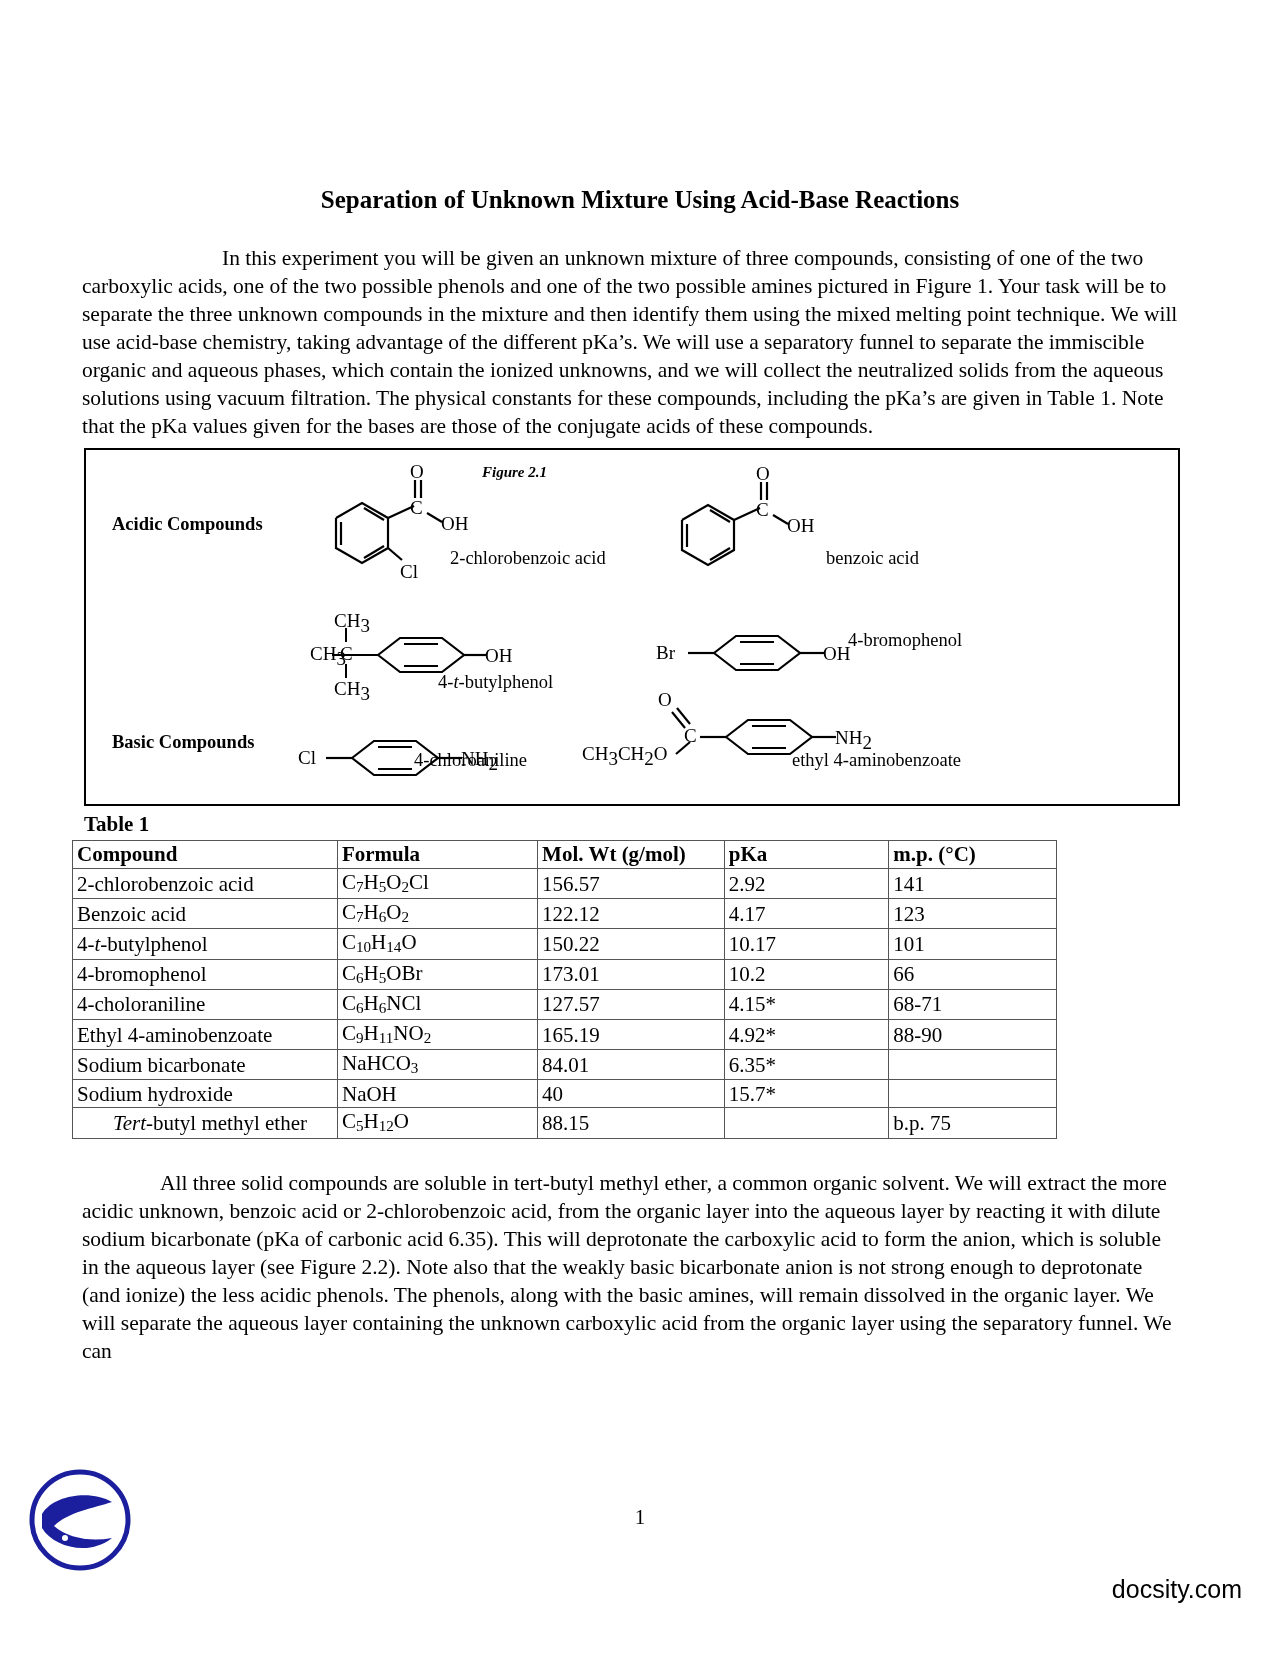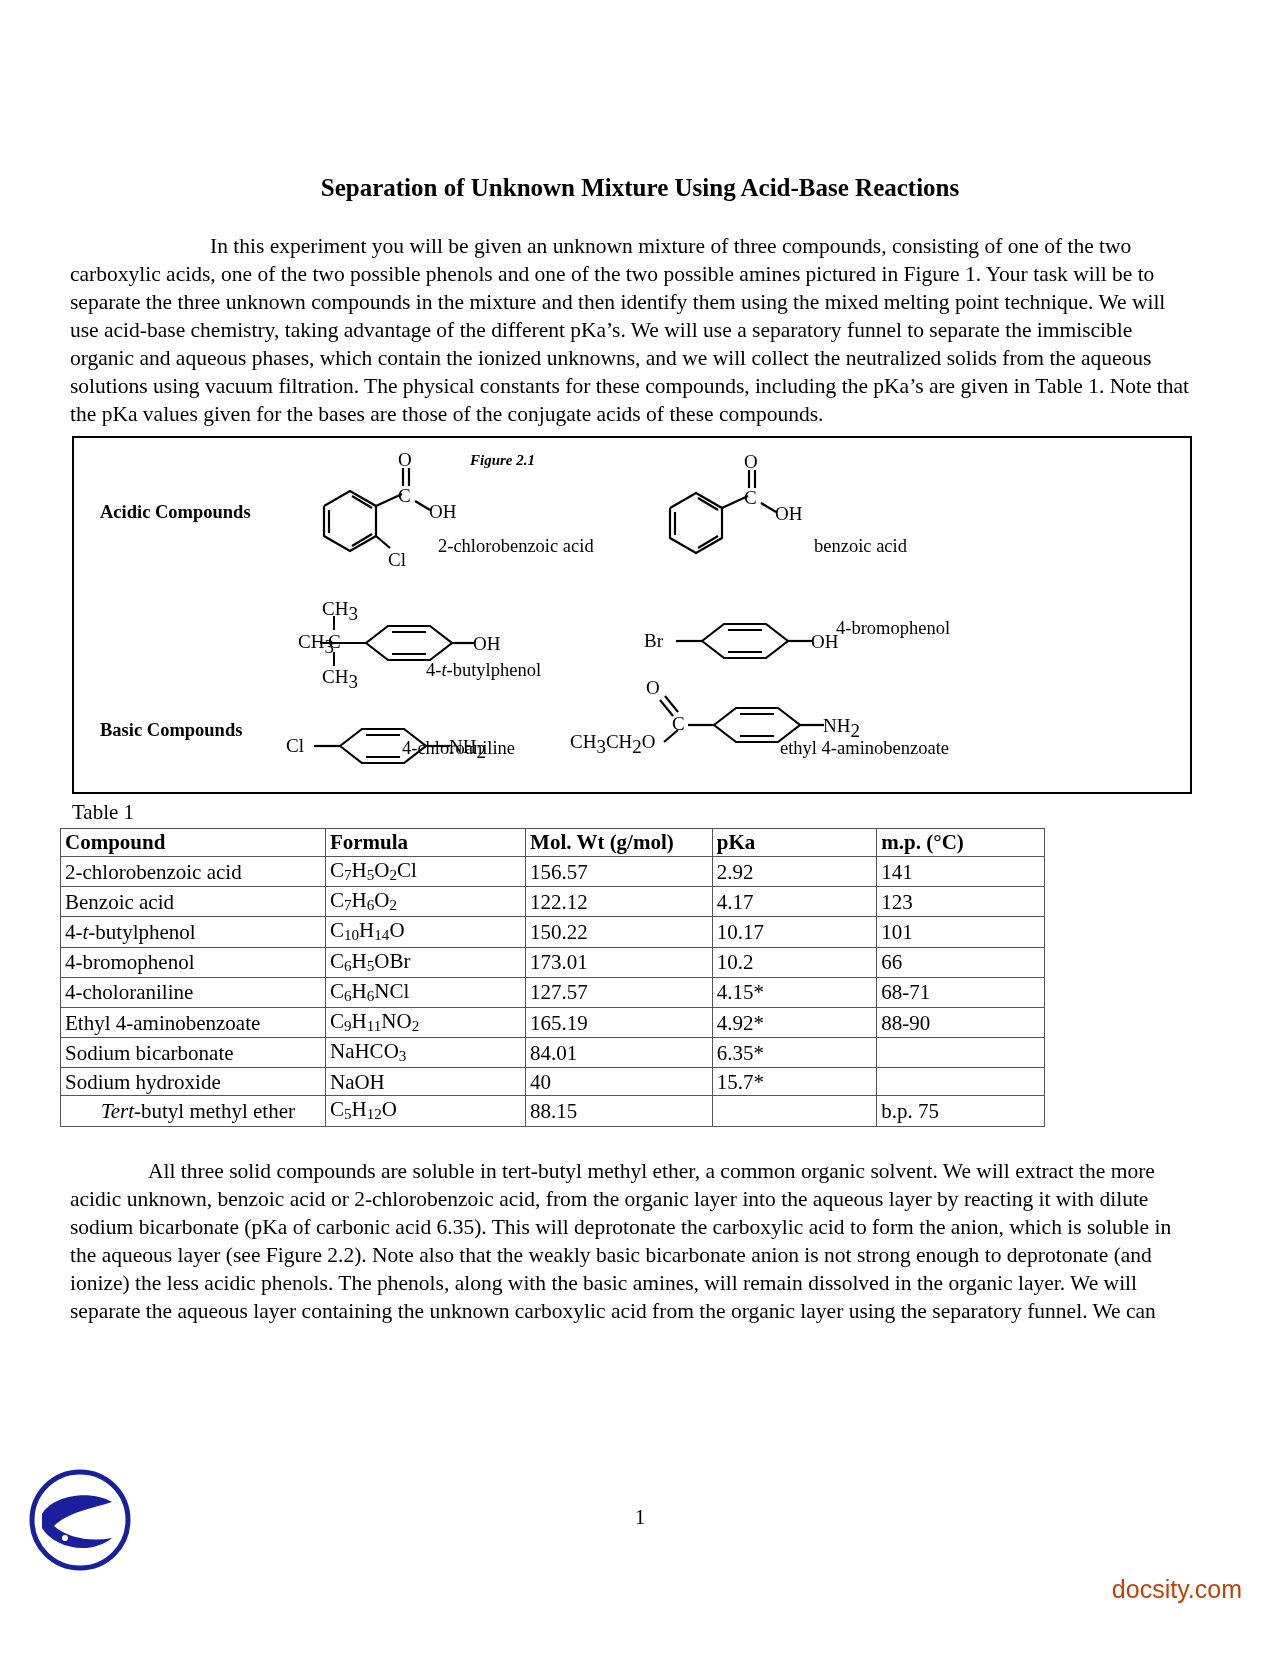--- a/index.html
+++ b/index.html
@@ -10,21 +10,21 @@
     background: #ffffff;
     font-family: "Liberation Serif", "DejaVu Serif", serif;
     color: #000000;
     position: relative;
     overflow: hidden;
   }
   .page {
     position: relative;
     width: 1280px;
     height: 1233px;
-    padding: 0;
+    padding: 12px;
   }
 
   
   .doc-title {
     text-align: center;
     font-weight: bold;
     font-size: 25px;
     letter-spacing: 0px;
     margin: 0;
     padding-top: 174px;
@@ -78,21 +78,21 @@
   svg.struct { position: absolute; overflow: visible; }
   svg.struct line, svg.struct polyline, svg.struct path { stroke: #000; fill: none; }
   svg.struct text {
     font-family: "Liberation Serif", "DejaVu Serif", serif;
     font-size: 19px;
     fill: #000;
   }
 
   
   .table-label {
-    font-weight: normal;
+    font-weight: bold;
     font-size: 21px;
     margin: 6px 0 3px 72px;
   }
   table.data {
     border-collapse: collapse;
     margin-left: 60px;
     width: 985px;
     font-size: 21px;
     font-family: "Liberation Serif", "DejaVu Serif", serif;
   }
@@ -125,21 +125,21 @@
     position: absolute;
     left: 0; right: 0;
     top: 1505px;
     text-align: center;
     font-size: 21px;
   }
   .brand {
     position: absolute;
     right: 38px;
     top: 1575px;
-    color: #c2410c;
+    color: #000000;
     font-size: 25px;
     font-family: "Liberation Sans", "DejaVu Sans", sans-serif;
   }
   .logo {
     position: absolute;
     left: 28px;
     top: 1468px;
     width: 104px;
     height: 104px;
   }

